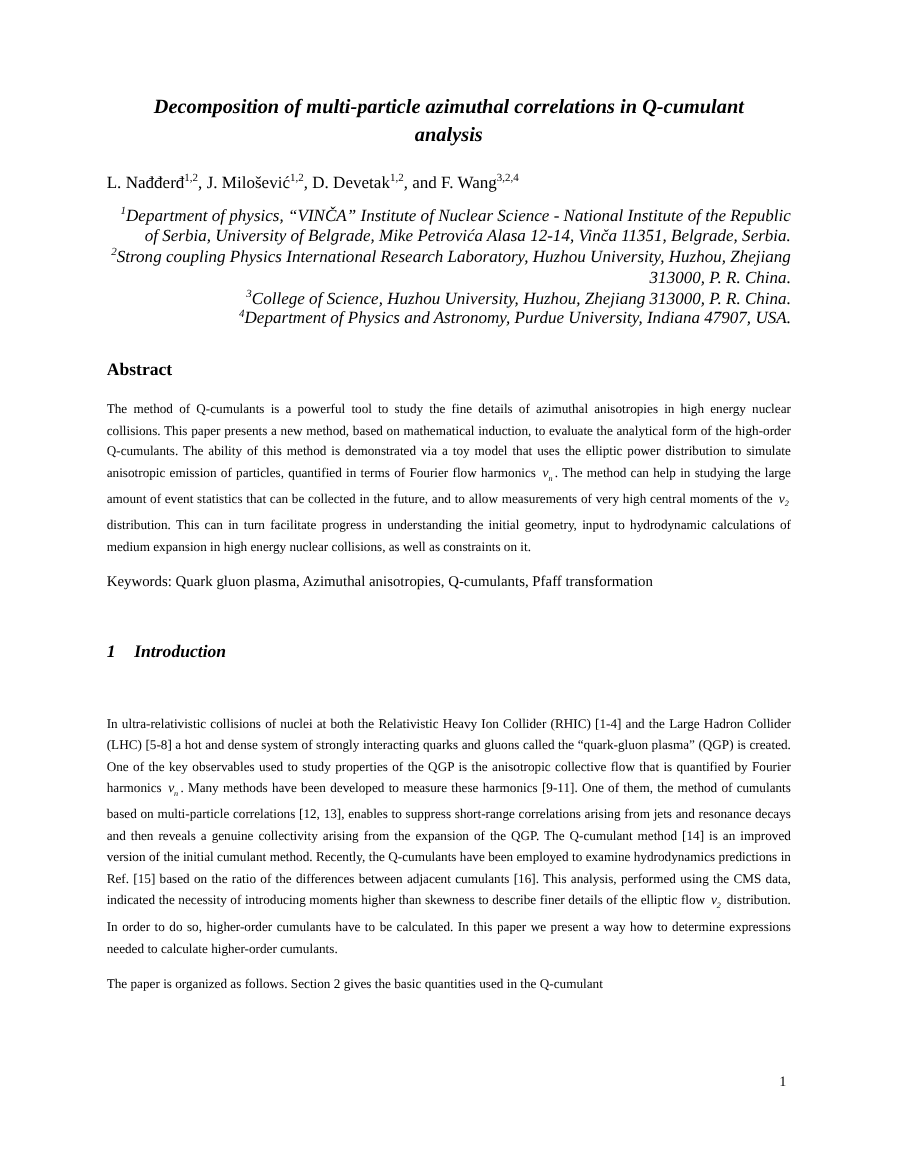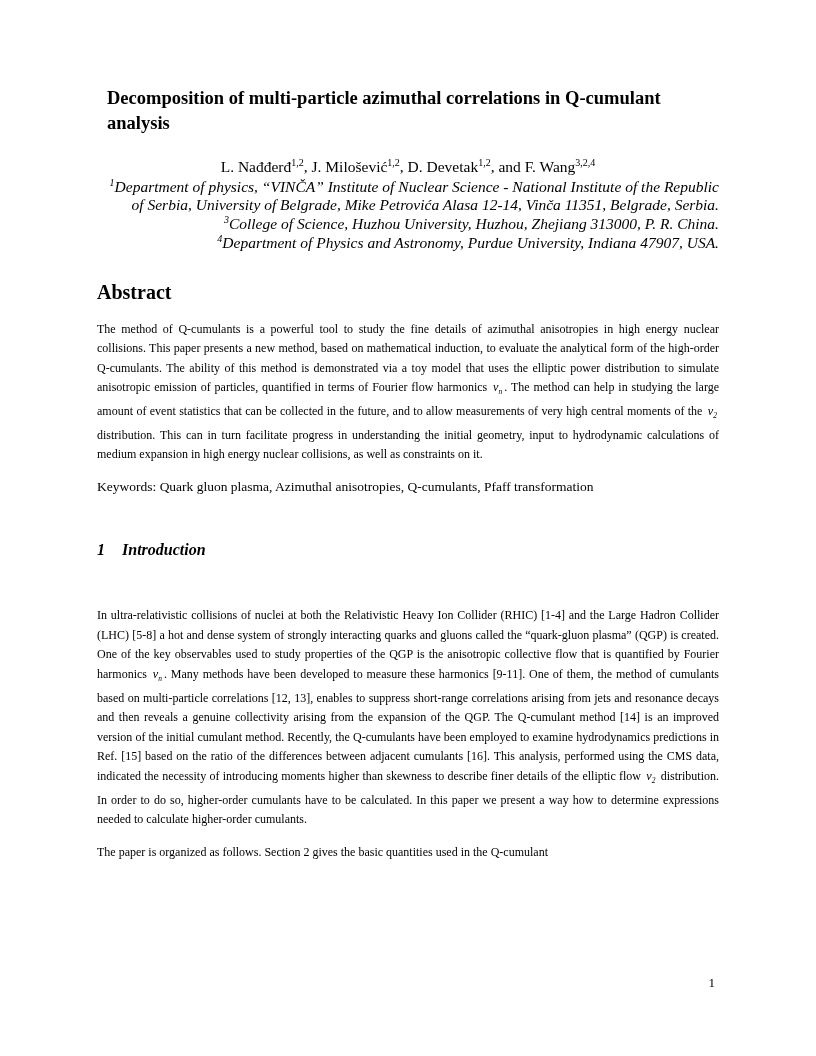--- a/index.html
+++ b/index.html
@@ -10,37 +10,38 @@
     font-family: "Liberation Serif", serif;
     color: #000;
     overflow: hidden;
   }
   .page {
     position: absolute; inset: 0;
     padding: 86px 97px 0 97px;
   }
   .title {
     font-size: 18.5px; font-weight: bold;
-    line-height: 1.35;
+    text-align: center; line-height: 1.35;
     margin: 0 10px 22px 10px;
+    font-style: italic;
   }
   .authors {
-    text-align: center; font-size: 15.5px; line-height: 1.2;
-    margin-bottom: 1px;
+    text-align: left; font-size: 15.5px; line-height: 1.2;
+    margin-bottom: 11px;
   }
   .authors sup, .affil sup {
     font-size: 10px; vertical-align: super; line-height: 0;
   }
   .affiliations { margin-bottom: 28px; }
   .affil {
     text-align: right; font-style: italic;
     font-size: 15.5px; line-height: 1.21;
   }
   .abstract-heading {
-    font-size: 20px; font-weight: bold;
+    font-size: 16px; font-weight: bold;
     margin: 0 0 16px 0;
   }
   p.body {
     font-size: 12px; text-align: justify;
     line-height: 19.5px; margin-bottom: 13px;
   }
   .mvar { white-space: nowrap; padding: 0 2px; }
   .mvar .mi { font-style: italic; font-size: 1.02em; }
   .mvar sub { font-size: 0.62em; font-style: italic; }
   .keywords {
@@ -64,20 +65,21 @@
 <body>
 
 <div class="page">
 
   <h1 class="title">Decomposition of multi-particle azimuthal correlations in Q-cumulant analysis</h1>
 
   <div class="authors"><span>L. Nađđerđ</span><sup>1,2</sup><span>, J. Milošević</span><sup>1,2</sup><span>, D. Devetak</span><sup>1,2</sup><span>, and F. Wang</span><sup>3,2,4</sup></div>
 
   <div class="affiliations">
     <div class="affil"><sup>1</sup><span>Department of physics, “VINČA” Institute of Nuclear Science - National  Institute of the Republic of Serbia, University of Belgrade, Mike Petrovića Alasa 12-14, Vinča 11351, Belgrade, Serbia.</span></div>
+    <div class="affil"><sup>2</sup><span>Strong coupling Physics International Research Laboratory, Huzhou University, Huzhou, Zhejiang 313000, P. R. China.</span></div>
     <div class="affil"><sup>3</sup><span>College of Science, Huzhou University, Huzhou, Zhejiang 313000, P. R. China.</span></div>
     <div class="affil"><sup>4</sup><span>Department of Physics and Astronomy, Purdue University, Indiana 47907, USA.</span></div>
   </div>
 
   <h2 class="abstract-heading">Abstract</h2>
 
   <p class="body"><span>The method of Q-cumulants is a powerful tool to study the fine details of azimuthal anisotropies in high energy nuclear collisions. This paper presents a new method, based on mathematical induction, to evaluate the analytical form of the high-order Q-cumulants. The ability of this method is demonstrated via a toy model that uses the elliptic power distribution to simulate anisotropic emission of particles, quantified in terms of Fourier flow harmonics</span>
     <span class="mvar"><i class="mi">v</i><sub>n</sub></span><span>. The method can help in studying the large amount of event statistics that can be collected in the future, and to allow measurements of very high central moments of the</span>
     <span class="mvar"><i class="mi">v</i><sub>2</sub></span>
     <span>distribution. This can in turn facilitate progress in understanding the initial geometry, input to hydrodynamic calculations of medium expansion in high energy nuclear collisions, as well as constraints on it.</span></p>

